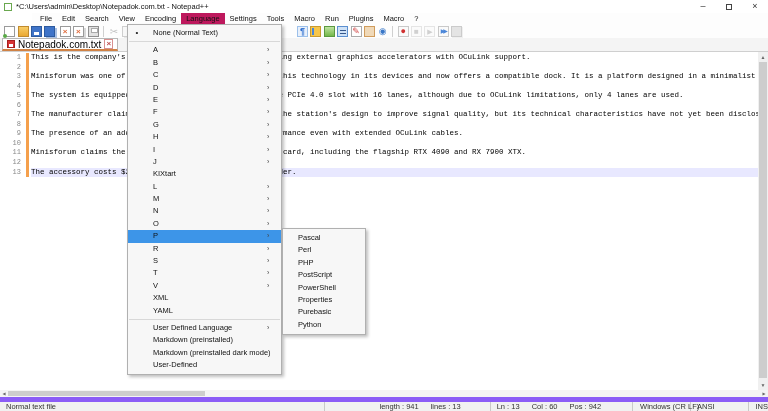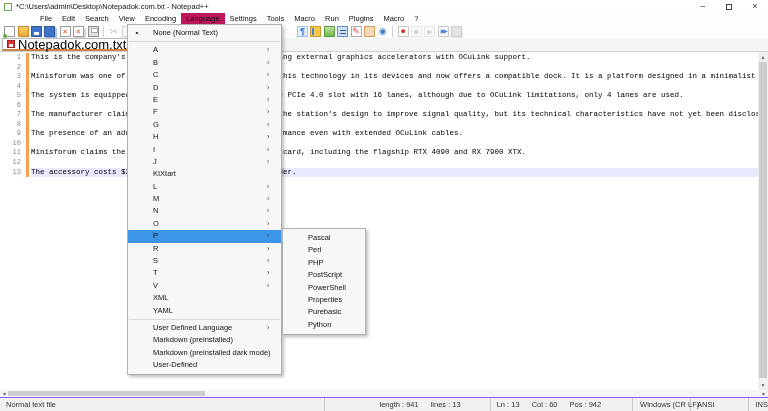--- a/index.html
+++ b/index.html
@@ -55,60 +55,60 @@
   .i-play{color:#9a9a9a;font-size:7px;border:1px solid #c9c9c9;background:#fafafa;}
   .i-playmulti{color:#4a86d8;font-size:6px;letter-spacing:-2px;border:1px solid #c9c9c9;background:#fafafa;}
   .i-savemacro{background:#c8c8c8;border:1px solid #8f8f8f;box-shadow:1px 1px 0 #e0e0e0;}
 
   
   .tabbar{position:absolute;left:0;top:38px;width:768px;height:14px;background:#f4f4f4;border-bottom:1px solid #cfcfcf;box-sizing:border-box;}
   .tab{position:absolute;left:2px;top:0px;height:13px;background:#fff;border:1px solid #b8b8b8;border-bottom:2px solid #d08245;
        display:flex;align-items:center;padding:0 4px;box-sizing:border-box;gap:3px;}
   .tab-save{width:8px;height:8px;background:#d83434;border:1px solid #a82020;box-sizing:border-box;position:relative;}
   .tab-save::after{content:"";position:absolute;left:1px;bottom:0;width:4px;height:3px;background:#fff;}
-  .tab-label{font-size:13px;color:#000;white-space:nowrap;}
+  .tab-label{font-size:10px;color:#000;white-space:nowrap;}
   .tab-close{color:#c05050;font-weight:bold;font-size:8px;border:1px solid #d89090;padding:0 1px;line-height:7px;height:8px;}
 
   
   .editor{position:absolute;left:0;top:52px;width:768px;height:338px;background:#fff;overflow:hidden;}
   .lines{position:absolute;left:0;top:1px;right:10px;}
   .row{display:flex;height:9.55px;line-height:9.55px;font-family:"Liberation Mono",monospace;font-size:7.5px;}
   .ln{width:21px;text-align:right;color:#8a8a8a;font-size:7px;flex:none;}
   .txt{margin-left:10px;white-space:pre;overflow:hidden;flex:1;color:#000;}
   .row.cur .txt{background:#e8e8ff;}
   .changebar{position:absolute;left:26px;top:1px;width:3px;height:124px;background:#f5a04c;}
   .vscroll{position:absolute;right:0;top:0;width:10px;height:338px;background:#f0f0f0;}
   .vthumb{position:absolute;left:1px;right:1px;top:10px;height:316px;background:#cdcdcd;}
   .varrow{position:absolute;left:0;width:10px;height:10px;font-size:5px;color:#666;text-align:center;line-height:10px;}
 
   
   .hscroll{position:absolute;left:0;top:390px;width:768px;height:7px;background:#f4f4f4;}
   .hthumb{position:absolute;left:8px;top:1px;width:197px;height:5px;background:#cdcdcd;}
   .harrow{position:absolute;top:0;width:8px;height:7px;font-size:4px;color:#666;text-align:center;line-height:7px;}
 
   
-  .statusbar{position:absolute;left:0;top:397px;width:768px;height:14px;background:#f1f1f1;border-top:1px solid #8b5cf6;
+  .statusbar{position:absolute;left:0;top:397px;width:768px;height:14px;background:#f1f1f1;border-top:5px solid #8b5cf6;
              box-sizing:border-box;display:flex;align-items:center;font-size:7.5px;color:#333;}
   .sb-sec{height:100%;display:flex;align-items:center;border-right:1px solid #c9c9c9;box-sizing:border-box;padding-left:6px;gap:12px;white-space:nowrap;}
   .sb-1{width:348px;}.sb-2{width:125px;margin-left:48px;}.sb-3{width:152px;}.sb-4{width:58px;padding-left:7px;}
   .sb-5{width:62px;}.sb-6{flex:1;border-right:none;}
 
   
   .dropdown{position:absolute;left:127px;top:24px;width:155px;background:#f7f7f7;border:1px solid #b0b0b0;
             box-shadow:2px 2px 3px rgba(0,0,0,.25);box-sizing:border-box;padding:2px 0;z-index:50;}
   .drow{display:flex;align-items:center;height:12.4px;line-height:12.4px;}
   .drow.hl{background:#3d95e8;}
   .mgut{width:18px;text-align:center;font-size:8px;color:#222;flex:none;}
   .mlabel{margin-left:7px;flex:1;white-space:nowrap;color:#111;}
   .marrow{width:14px;text-align:left;color:#444;font-size:7px;flex:none;}
   .msep{height:1px;background:#d8d8d8;margin:2px 1px;}
 
   
   .submenu{position:absolute;left:282px;top:228px;width:84px;background:#f7f7f7;border:1px solid #b0b0b0;
-           box-shadow:2px 2px 3px rgba(0,0,0,.25);box-sizing:border-box;padding:3px 10px;z-index:60;}
+           box-shadow:2px 2px 3px rgba(0,0,0,.25);box-sizing:border-box;padding:3px 0;z-index:60;}
   .srow{height:12.4px;line-height:12.4px;padding-left:15px;white-space:nowrap;color:#111;}
 </style>
 </head>
 <body>
 
 <div id="app">
 
   <div class="titlebar">
     <span class="app-ico"></span>
     <span class="title-text">*C:\Users\admin\Desktop\Notepadok.com.txt - Notepad++</span>

